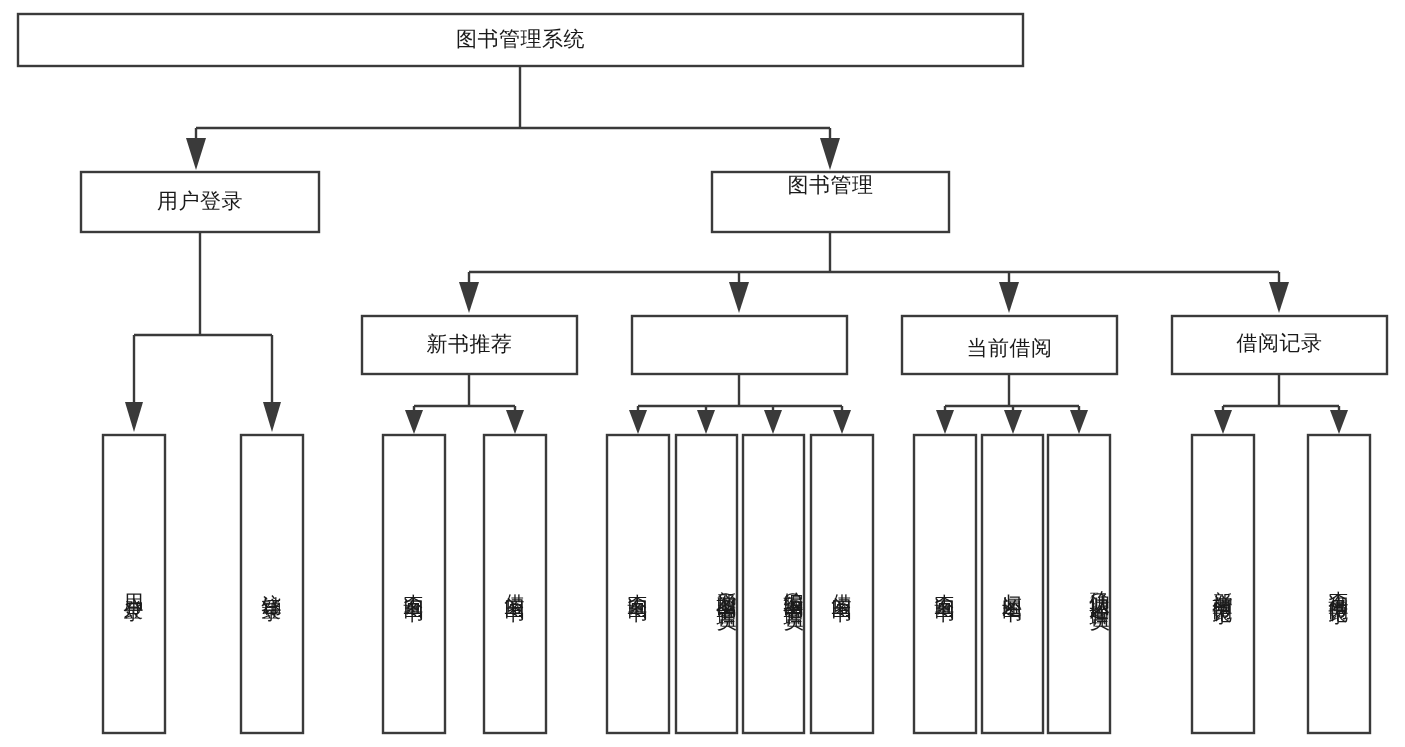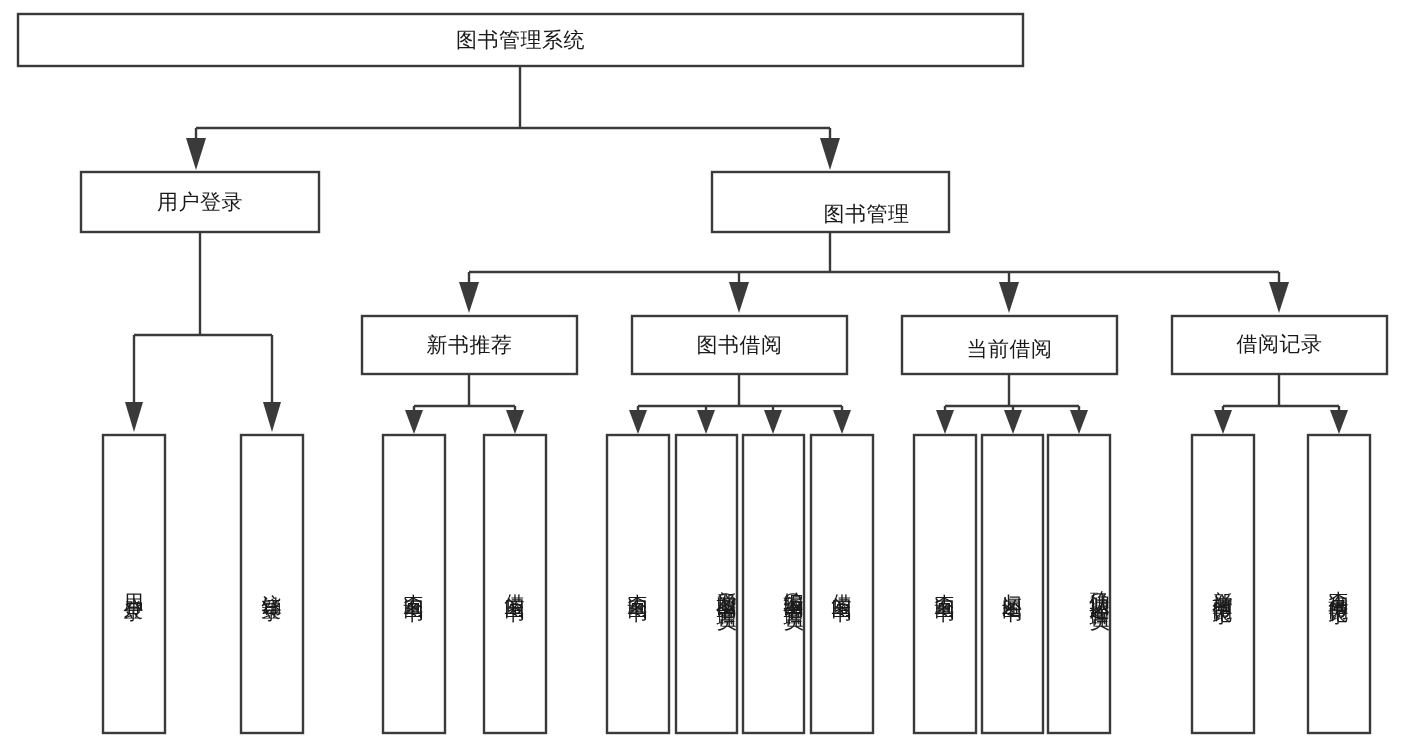--- a/index.html
+++ b/index.html
@@ -38,21 +38,21 @@
   .arrow-head {
     fill: #3a3a3a;
     stroke: none;
   }
   .node-label {
     position: absolute;
     display: flex;
     align-items: center;
     justify-content: center;
     color: #1a1a1a;
-    font-family: Liberation Sans, sans-serif;
+    font-family: Liberation Serif, serif;
     pointer-events: none;
     text-align: center;
   }
   .node-label.horizontal {
     font-size: 21px;
     letter-spacing: 0.5px;
     line-height: 1.1;
   }
   .node-label.vertical {
     writing-mode: vertical-rl;
@@ -169,24 +169,23 @@
     <rect class="node-box" x="982" y="435" width="61" height="298"></rect>
     <rect class="node-box" x="1048" y="435" width="62" height="298"></rect>
 
     <rect class="node-box" x="1192" y="435" width="62" height="298"></rect>
     <rect class="node-box" x="1308" y="435" width="62" height="298"></rect>
   </svg>
 
   <div class="node-label horizontal" style="left:18px; top:14px; width:1005px; height:52px;">图书管理系统</div>
 
   <div class="node-label horizontal" style="left:81px; top:172px; width:238px; height:60px;">用户登录</div>
-  <div class="node-label horizontal" style="left:712px; top:184px; width:237px; height:60px;padding-left:36px;">图书管理</div>
+  <div class="node-label horizontal" style="left:712px; top:156px; width:237px; height:60px;">图书管理</div>
 
   <div class="node-label horizontal" style="left:362px; top:316px; width:215px; height:58px;text-align:center;">新书推荐</div>
-  <div class="node-label horizontal" style="left:632px; top:316px; width:215px; height:58px;">图书借阅</div>
   <div class="node-label horizontal" style="left:902px; top:316px; width:215px; height:66px;">当前借阅</div>
   <div class="node-label horizontal" style="left:1172px; top:316px; width:215px; height:56px;">借阅记录</div>
 
   <div class="node-label vertical tall" style="left:103px; top:435px; width:62px; height:298px;">用户登录</div>
   <div class="node-label vertical tall" style="left:241px; top:435px; width:62px; height:298px;">注销登录</div>
 
   <div class="node-label vertical tall" style="left:383px; top:435px; width:62px; height:298px;">查询图书</div>
   <div class="node-label vertical tall" style="left:484px; top:435px; width:62px; height:298px;">借阅图书</div>
 
   <div class="node-label vertical tall" style="left:607px; top:435px; width:62px; height:298px;">查询图书</div>

